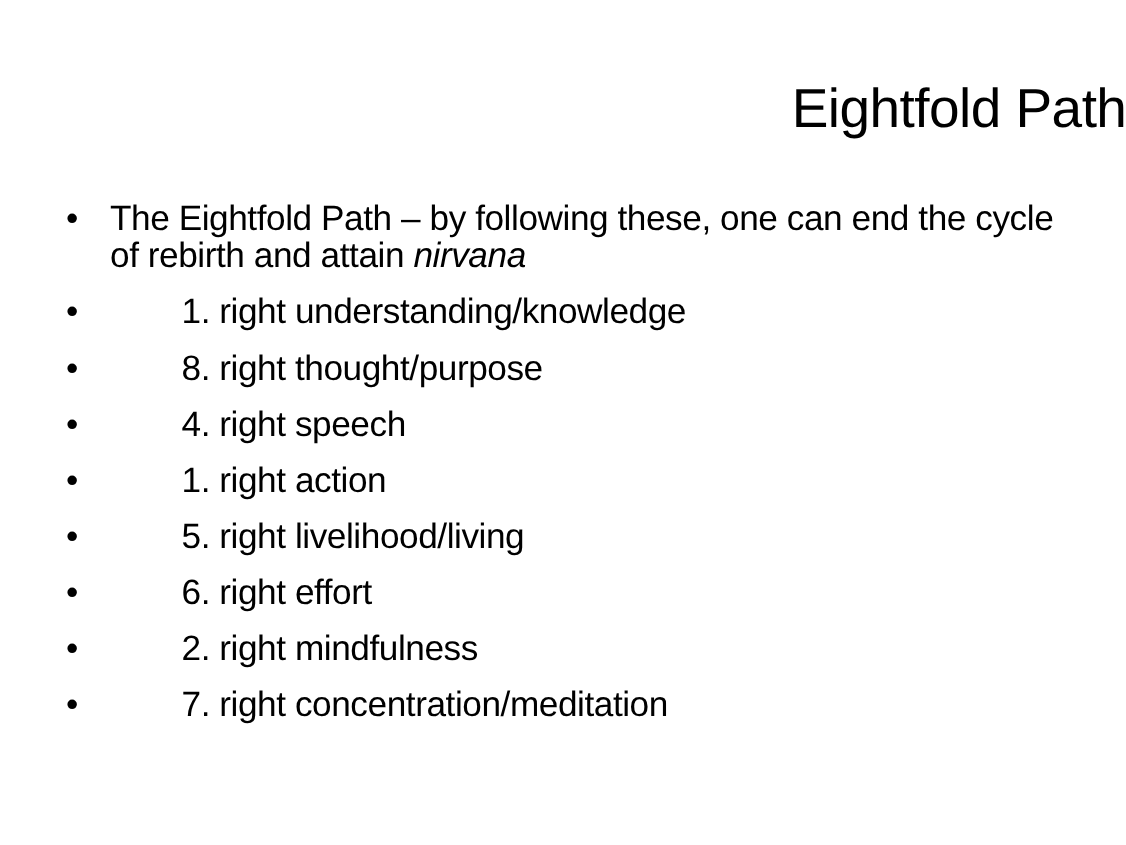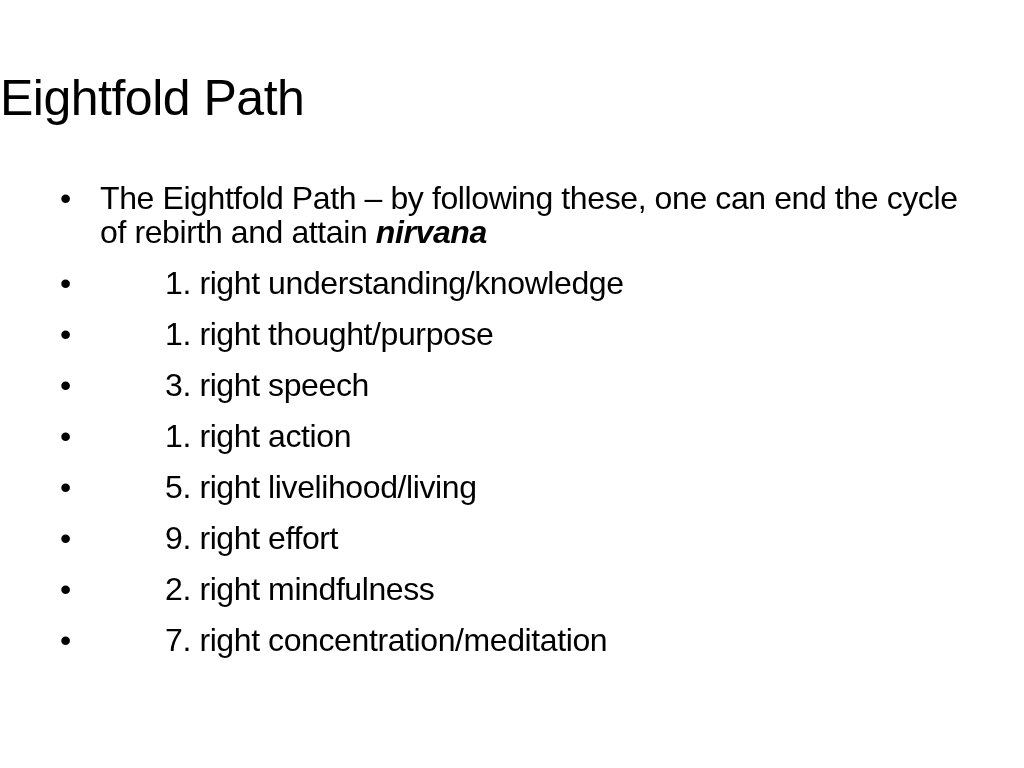--- a/index.html
+++ b/index.html
@@ -1,61 +1,61 @@
 <!DOCTYPE html>
 <html><head>
 <meta charset="utf-8">
 <style>
   html, body { margin: 0; padding: 0; background: #ffffff; }
   body { width: 1024px; height: 768px; position: relative; overflow: hidden;
     font-family: "Liberation Sans", "DejaVu Sans", sans-serif; color: #000; }
-  .title { position: absolute; left: 0; width: 1024px; top: 68px; text-align: left;
+  .title { position: absolute; left: 0; width: 1024px; top: 68px; text-align: right;
     font-size: 50px; line-height: 60px; letter-spacing: -0.5px; }
   .list { position: absolute; left: 60px; top: 181px; width: 900px; margin: 0; padding: 0; list-style: none; }
   .item { position: relative; font-size: 32px; line-height: 34px; margin-bottom: 17px; letter-spacing: -0.4px; }
   .bullet { position: absolute; left: 0; top: 0; width: 20px; }
   .text { display: block; padding-left: 40px; }
   .item.indented .bullet { left: 0; }
   .item.indented .text { padding-left: 105px; }
-  .emph { font-weight: bold; font-style: italic; }
+  .emph { font-weight: normal; font-style: italic; }
 </style>
 </head>
 <body>
 
 <div>
   <div class="title">Eightfold Path</div>
 
   <ul class="list">
     <li class="item">
       <span class="bullet">•</span>
       <span class="text"><span>The Eightfold Path – by following these, one can end the cycle of rebirth and attain </span><span class="emph">nirvana</span></span>
     </li>
     <li class="item indented">
       <span class="bullet">•</span>
       <span class="text">1. right understanding/knowledge</span>
     </li>
     <li class="item indented">
       <span class="bullet">•</span>
-      <span class="text">1. right thought/purpose</span>
+      <span class="text">8. right thought/purpose</span>
     </li>
     <li class="item indented">
       <span class="bullet">•</span>
-      <span class="text">3. right speech</span>
+      <span class="text">4. right speech</span>
     </li>
     <li class="item indented">
       <span class="bullet">•</span>
       <span class="text">1. right action</span>
     </li>
     <li class="item indented">
       <span class="bullet">•</span>
       <span class="text">5. right livelihood/living</span>
     </li>
     <li class="item indented">
       <span class="bullet">•</span>
-      <span class="text">9. right effort</span>
+      <span class="text">6. right effort</span>
     </li>
     <li class="item indented">
       <span class="bullet">•</span>
       <span class="text">2. right mindfulness</span>
     </li>
     <li class="item indented">
       <span class="bullet">•</span>
       <span class="text">7. right concentration/meditation</span>
     </li>
   </ul>

